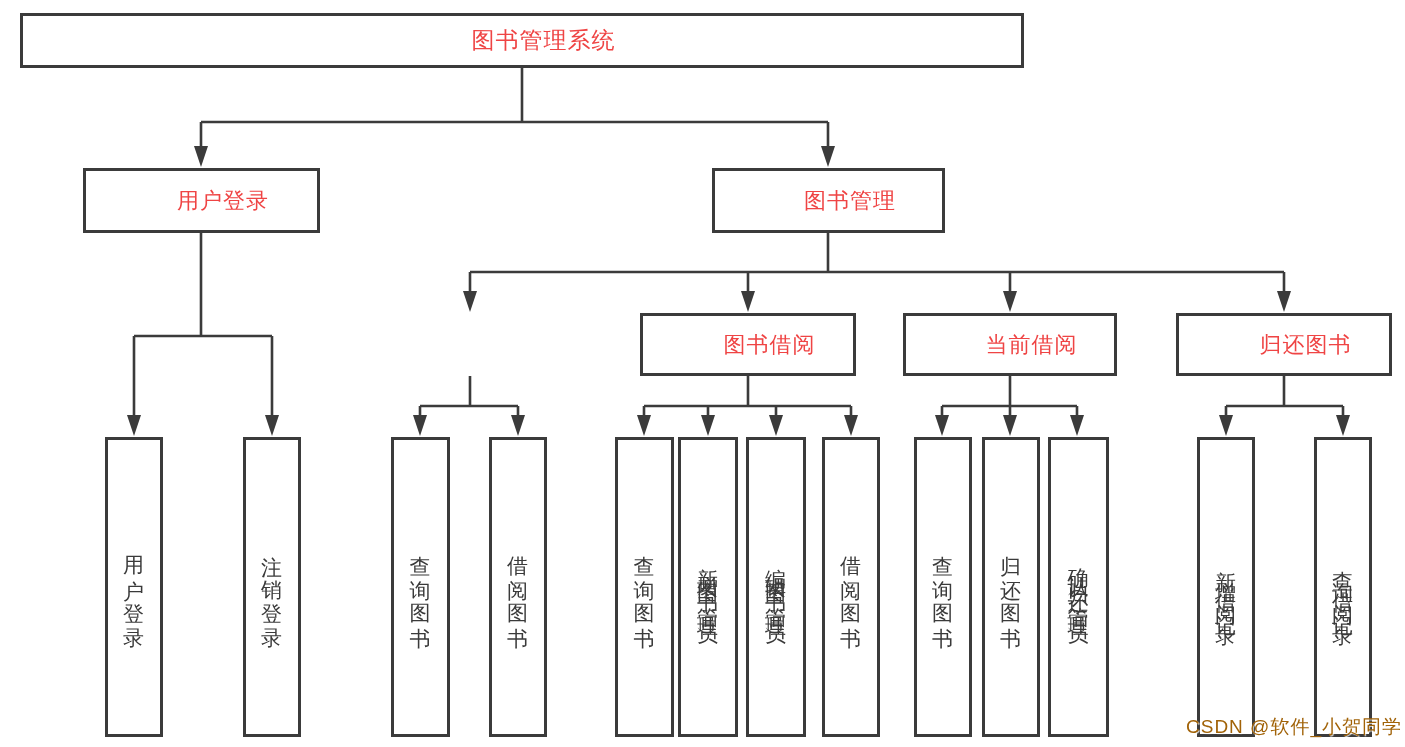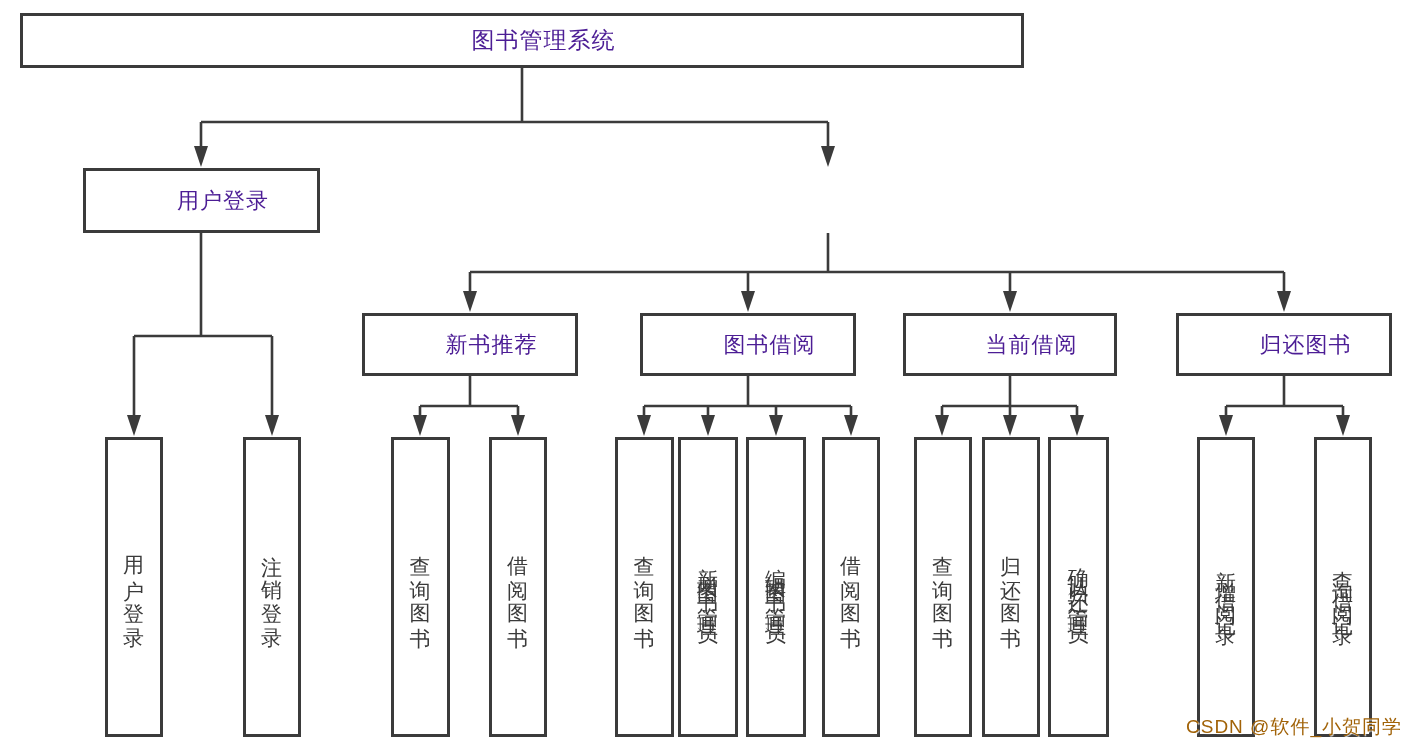--- a/index.html
+++ b/index.html
@@ -10,21 +10,21 @@
     font-family:"Liberation Sans","DejaVu Sans",sans-serif;
     overflow:hidden;
   }
   svg.wires{position:absolute;left:0;top:0;width:1405px;height:747px;}
   .hbox{
     position:absolute;
     box-sizing:border-box;
     border:3px solid #3b3b3b;
     background:#ffffff;
     display:flex;align-items:center;justify-content:center;
-    color:#4c1d95;
+    color:#ef4444;
     font-size:22px;
     letter-spacing:1px;
     white-space:nowrap;
     padding-left:43px;
   }
   .root{font-size:23px;}
   .vbox{
     position:absolute;
     top:437px;height:300px;
     box-sizing:border-box;
@@ -105,24 +105,24 @@
     </g>
   </svg>
 
   <div class="hbox root" style="left:20px;top:13px;width:1004px;height:55px;">
     <span>图书管理系统</span>
   </div>
 
   <div class="hbox" style="left:83px;top:168px;width:237px;height:65px;">
     <span>用户登录</span>
   </div>
+  <div class="hbox" style="left:712px;top:168px;width:233px;height:65px;">
+    <span>图书管理</span>
+  </div>
 
-  <div class="hbox" style="left:362px;top:313px;width:216px;height:63px;">
-    <span>新书推荐</span>
-  </div>
   <div class="hbox" style="left:640px;top:313px;width:216px;height:63px;">
     <span>图书借阅</span>
   </div>
   <div class="hbox" style="left:903px;top:313px;width:214px;height:63px;">
     <span>当前借阅</span>
   </div>
   <div class="hbox" style="left:1176px;top:313px;width:216px;height:63px;">
     <span>归还图书</span>
   </div>
 

